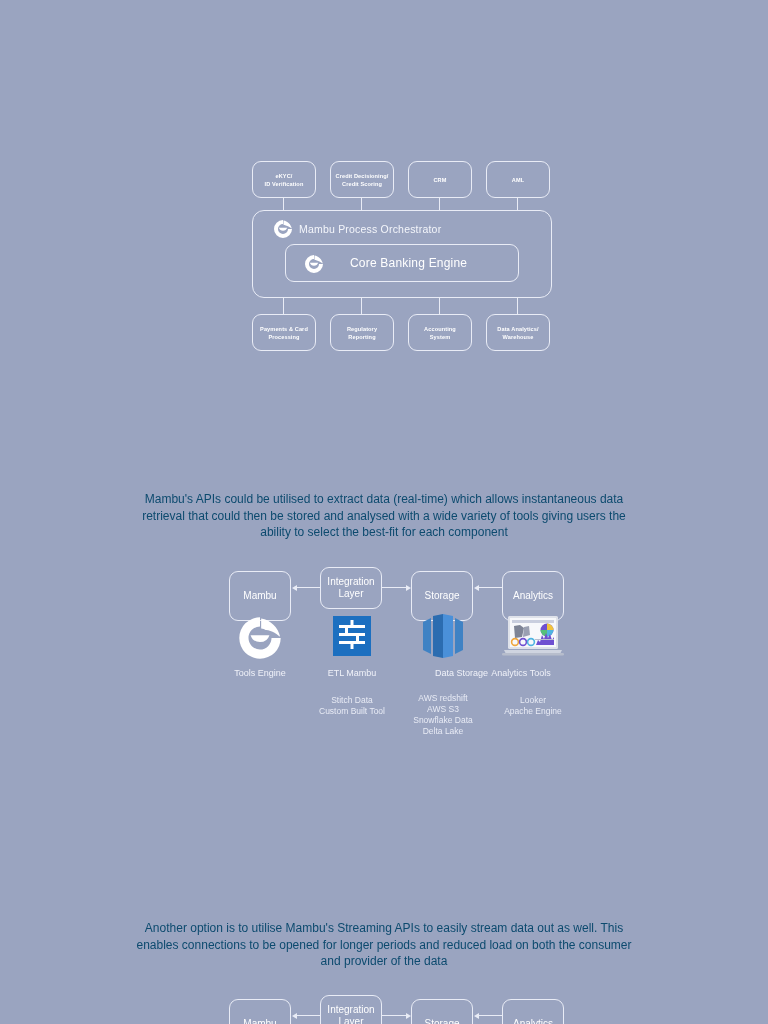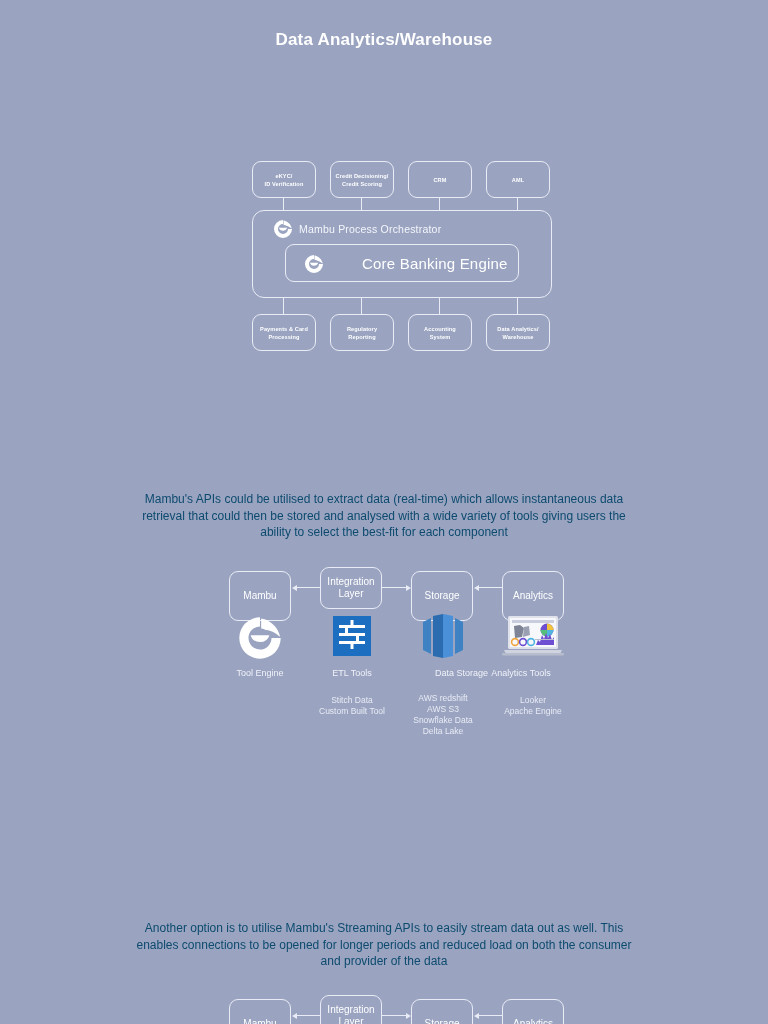--- a/index.html
+++ b/index.html
@@ -57,21 +57,21 @@
   }
   .orch-label{
     position:absolute;left:46px;top:12px;
     font-size:10.5px;color:#f4f6fb;letter-spacing:.2px;
   }
   .core{
     position:absolute;left:32px;top:33px;width:234px;height:38px;
     border:1.3px solid #e9ecf6;border-radius:9px;box-sizing:border-box;
     display:flex;align-items:center;
   }
-  .core-label{position:absolute;left:76px;font-size:15px;color:#ffffff;letter-spacing:.2px;}
+  .core-label{position:absolute;left:64px;font-size:12px;color:#ffffff;letter-spacing:.2px;}
 
   
   .logo{position:absolute;display:block;}
 
   
   .flowbox{
     position:absolute;height:50px;
     border:1.3px solid #e9ecf6;border-radius:9px;box-sizing:border-box;
     display:flex;align-items:center;justify-content:center;
     font-size:10px;line-height:12px;text-align:center;color:#ffffff;
@@ -86,21 +86,20 @@
   .arrow-line{position:absolute;height:1.2px;background:#e9ecf6;}
   .arrow-head{position:absolute;width:0;height:0;}
   .ah-left{border-top:3.2px solid transparent;border-bottom:3.2px solid transparent;border-right:5px solid #e9ecf6;}
   .ah-right{border-top:3.2px solid transparent;border-bottom:3.2px solid transparent;border-left:5px solid #e9ecf6;}
 </style>
 </head>
 <body>
 
 <div class="slide">
 
-  <div class="title">Data Analytics/Warehouse</div>
 
   <div id="diagram-1">
 
     <div class="box box-sm" style="left:252px;top:161px;width:64px;height:37px;">
       <span>
         <span>eKYC/</span><br>
         <span>ID Verification</span>
       </span>
     </div>
     <div class="box box-sm" style="left:330px;top:161px;width:64px;height:37px;">
@@ -247,22 +246,22 @@
         <circle cx="13" cy="29" r="3.4" fill="none" stroke="#f0a63c" stroke-width="1.6"></circle>
         <circle cx="21" cy="29" r="3.4" fill="none" stroke="#6f4fd1" stroke-width="1.6"></circle>
         <circle cx="29" cy="29" r="3.4" fill="none" stroke="#4fb4e0" stroke-width="1.6"></circle>
         <path d="M34 32 L36 27 L38 29 L40 22 L42 26 L44 20 L46 25 L48 21 L50 27 L52 24 L52 32 Z" fill="#6f4fd1"></path>
         <rect x="33" y="26" width="19" height="1" fill="#b9bfd0"></rect>
         <path d="M2 37 L60 37 L58 41 L4 41 Z" fill="#cfd4e0"></path>
         <rect x="0" y="40" width="62" height="2.5" rx="1.2" fill="#b7bdcc"></rect>
       </svg>
     </div>
 
-    <div class="icon-label" style="left:215px;top:668px;width:90px;">Tool Engine</div>
-    <div class="icon-label" style="left:307px;top:668px;width:90px;">ETL Tools</div>
+    <div class="icon-label" style="left:215px;top:668px;width:90px;">Tools Engine</div>
+    <div class="icon-label" style="left:307px;top:668px;width:90px;">ETL Mambu</div>
     <div class="icon-label" style="left:398px;top:668px;width:90px;text-align:right;">Data Storage</div>
     <div class="icon-label" style="left:476px;top:668px;width:90px;">Analytics Tools</div>
 
     <div class="vendor" style="left:306px;top:695px;width:92px;">
       <span>Stitch Data</span><br>
       <span>Custom Built Tool</span>
     </div>
     <div class="vendor" style="left:397px;top:693px;width:92px;">
       <span>AWS redshift</span><br>
       <span>AWS S3</span><br>

